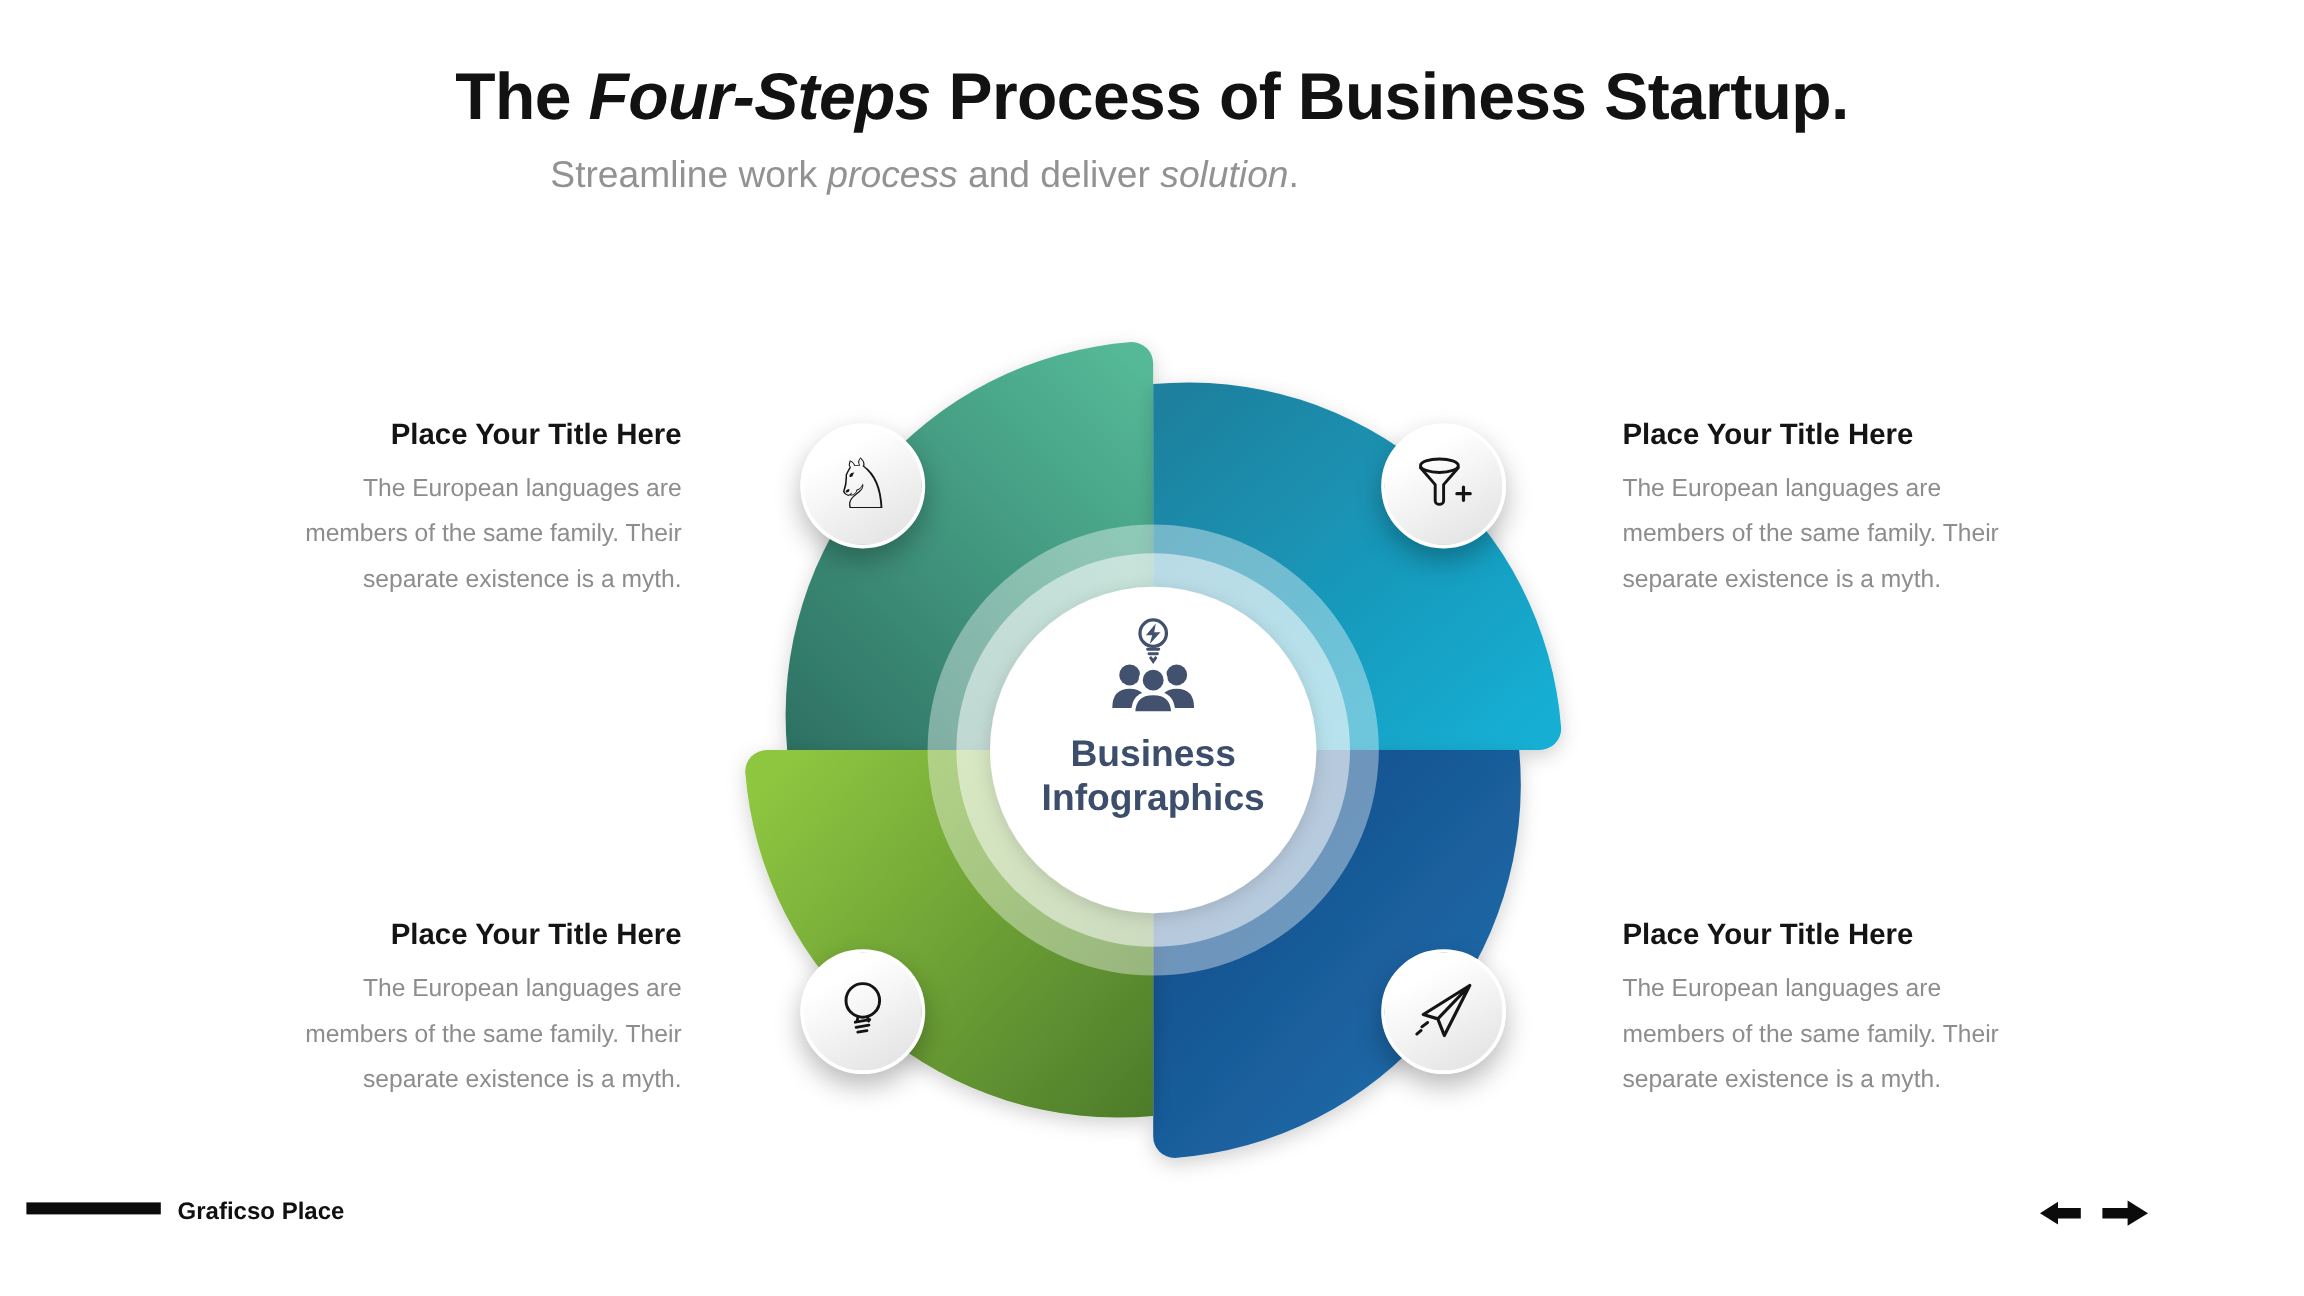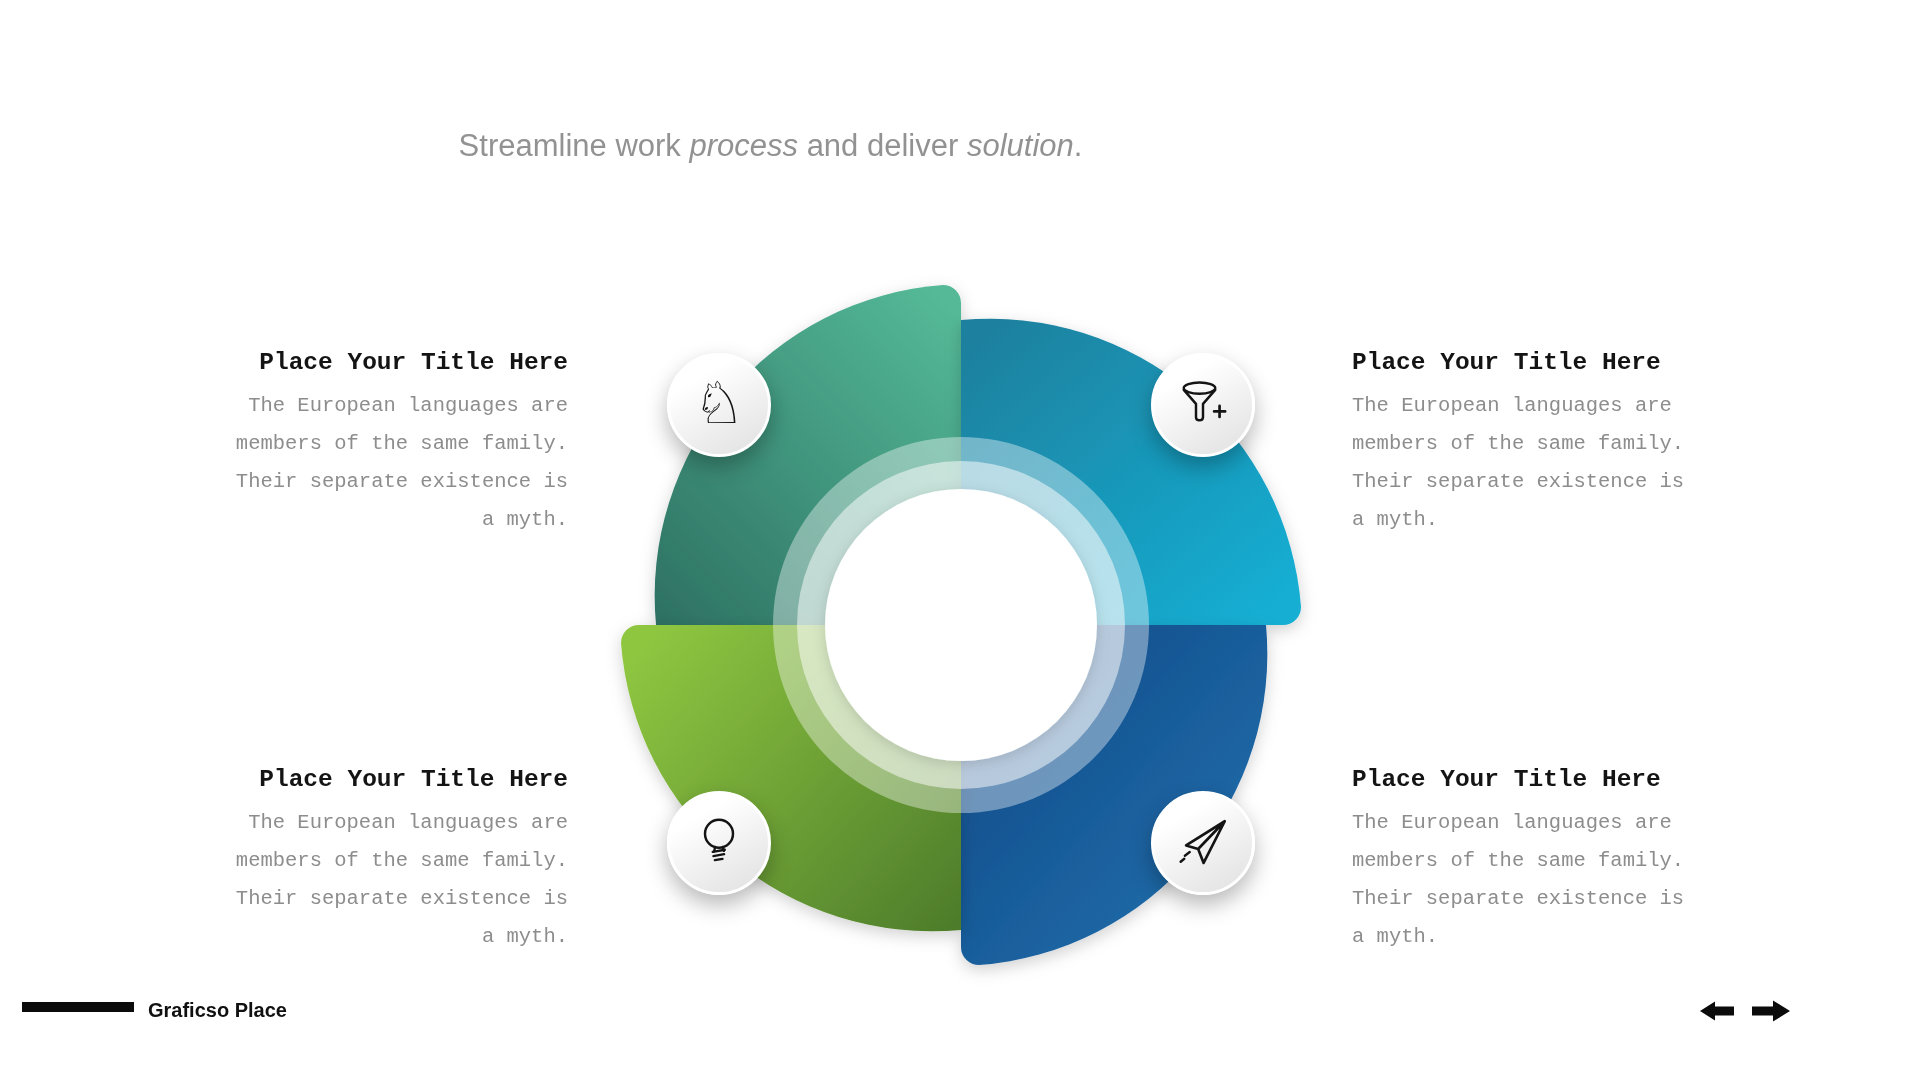--- a/index.html
+++ b/index.html
@@ -40,38 +40,39 @@
   .knight-glyph{font-family:"DejaVu Sans",sans-serif;font-size:58px;line-height:1;color:#141414;transform:translateY(-2px);}
 
   .center-badge{
     position:absolute;left:821px;top:513px;width:280px;height:230px;
     display:flex;flex-direction:column;align-items:center;justify-content:flex-start;
     text-align:center;
   }
   .center-text{font-size:31px;font-weight:800;color:#3d4e6c;line-height:37px;}
 
   
-  .step{position:absolute;width:352px;font-family:Liberation Mono, monospace;}
+  .step{position:absolute;width:352px;}
   .step-tl{right:1352px;top:349px;text-align:right;}
   .step-tr{left:1352px;top:349px;text-align:left;}
   .step-bl{right:1352px;top:766px;text-align:right;}
   .step-br{left:1352px;top:766px;text-align:left;}
   .step h3{margin:0 0 11px 0;font-size:24.5px;font-weight:800;color:#141414;}
   .step p{margin:0;font-size:20.5px;color:#8d8d8d;line-height:38px;}
 
   
   .footer-bar{position:absolute;left:22px;top:1002px;width:112px;height:10px;background:#0b0b0b;}
   .brand{position:absolute;left:148px;top:999px;font-size:20px;font-weight:800;color:#101010;}
   .nav-arrows{position:absolute;left:1700px;top:998px;width:90px;height:26px;}
 </style>
 </head>
 <body>
 
 <div class="slide">
 
+  <h1 class="main-title"><span>The </span><span class="it">Four-Steps</span><span> Process of Business Startup.</span></h1>
 
   <div class="subtitle"><span>Streamline work </span><span class="it">process</span><span> and deliver </span><span class="it">solution</span><span>.</span></div>
 
   <svg class="diagram" viewBox="0 0 800 800" width="800" height="800">
     <defs>
       <linearGradient id="gGreen" x1="0.9" y1="0" x2="0" y2="1">
         <stop offset="0" stop-color="#54b997"></stop>
           <stop offset="1" stop-color="#2d7062"></stop>
       </linearGradient>
       <linearGradient id="gCyan" x1="0.1" y1="0" x2="0.95" y2="0.9">
@@ -97,20 +98,38 @@
     <path filter="url(#bladeShadow)" d="M400 400 L400 78 A18 18 0 0 0 382 60 A312 312 0 0 0 95 400 Z" fill="url(#gGreen)"></path>
     <path filter="url(#bladeShadow)" d="M400 400 L722 400 A18 18 0 0 0 740 382 A312 312 0 0 0 400 95 Z" fill="url(#gCyan)"></path>
     <path filter="url(#bladeShadow)" d="M400 400 L400 722 A18 18 0 0 0 418 740 A312 312 0 0 0 705 400 Z" fill="url(#gNavy)"></path>
     <path filter="url(#bladeShadow)" d="M400 400 L78 400 A18 18 0 0 0 60 418 A312 312 0 0 0 400 705 Z" fill="url(#gLime)"></path>
 
     <circle cx="400" cy="400" r="188" fill="rgba(255,255,255,0.38)"></circle>
     <circle cx="400" cy="400" r="164" fill="rgba(255,255,255,0.5)"></circle>
     <circle cx="400" cy="400" r="136" fill="#ffffff" filter="url(#discShadow)"></circle>
   </svg>
 
+  <div class="center-badge">
+    <svg width="116" height="96" viewBox="0 0 80 66">
+
+      <circle cx="40" cy="10" r="7.6" fill="none" stroke="#42516d" stroke-width="1.9"></circle>
+      <polygon points="41.5,4.5 35.8,11.2 39.4,11.2 38,16.2 44.2,9.4 40.6,9.4" fill="#42516d"></polygon>
+      <path d="M36.8 19.2 H43.2 M37.6 21.8 H42.4 M38.6 24.2 L40 26.2 L41.4 24.2" fill="none" stroke="#42516d" stroke-width="1.7" stroke-linecap="round"></path>
+
+      <circle cx="26.5" cy="34" r="6" fill="#42516d"></circle>
+      <path d="M16.5 53 Q16.5 42 26.5 42 Q36.5 42 36.5 53 Z" fill="#42516d"></path>
+      <circle cx="53.5" cy="34" r="6" fill="#42516d"></circle>
+      <path d="M43.5 53 Q43.5 42 53.5 42 Q63.5 42 63.5 53 Z" fill="#42516d"></path>
+
+      <circle cx="40" cy="37" r="7.2" fill="#42516d" stroke="#ffffff" stroke-width="2.4"></circle>
+      <path d="M28.5 56 Q28.5 44.5 40 44.5 Q51.5 44.5 51.5 56 Z" fill="#42516d" stroke="#ffffff" stroke-width="2.4"></path>
+    </svg>
+    <div class="center-text">Business</div>
+    <div class="center-text">Infographics</div>
+  </div>
 
   <div class="icon-badge badge-tl">
     <span class="knight-glyph">♘</span>
   </div>
 
   <div class="icon-badge badge-tr">
     <svg width="56" height="56" viewBox="0 0 48 48">
       <ellipse cx="21" cy="9.5" rx="13.5" ry="4.8" fill="none" stroke="#141414" stroke-width="2.1"></ellipse>
       <path d="M7.5 11 L18 23 L18 34.5 C18 38 24 38 24 34.5 L24 23 L34.5 11" fill="none" stroke="#141414" stroke-width="2.1" stroke-linecap="round" stroke-linejoin="round"></path>
       <path d="M33.5 29.5 H43 M38.2 24.8 V34.2" stroke="#141414" stroke-width="2.3" stroke-linecap="round"></path>

